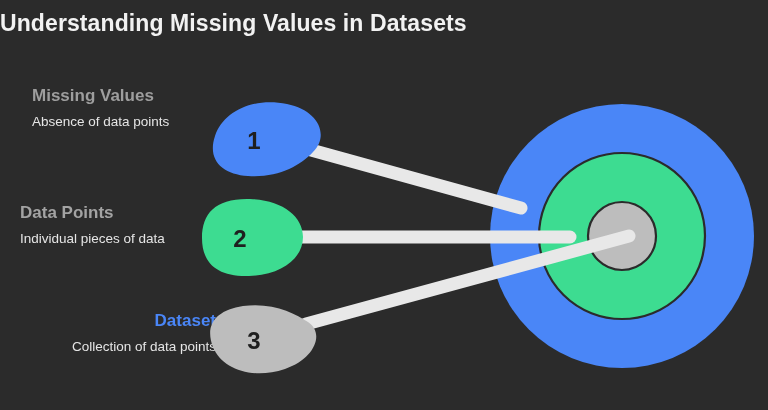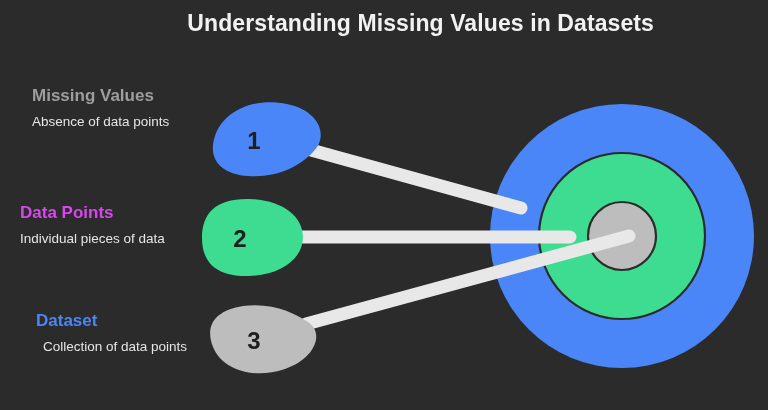--- a/index.html
+++ b/index.html
@@ -21,21 +21,21 @@
     height: 410px;
     background: #2b2b2b;
   }
 
   
   .title {
     position: absolute;
     left: 0;
     top: 8px;
     width: 654px;
-    text-align: right;
+    text-align: left;
     font-size: 23px;
     font-weight: bold;
     color: #f2f2f2;
     letter-spacing: 0.1px;
     line-height: 30px;
   }
 
   
   .legend {
     position: absolute;
@@ -51,21 +51,21 @@
   }
   .legend-desc {
     font-size: 13.5px;
     font-weight: normal;
     color: #e5e5e5;
     line-height: 17px;
     margin: 0;
   }
   #legend-0 { top: 85px; }
   #legend-1 { top: 202px; left: 20px; }
-  #legend-2 { top: 310px; left: 36px; }
+  #legend-2 { top: 310px; left: 36px; text-align: right; }
   #legend-2 .legend-desc { margin-left: 7px; }
   #legend-1 .legend-desc { margin-left: 0px; }
 
   
   #stage {
     position: absolute;
     left: 0;
     top: 0;
     width: 768px;
     height: 410px;
@@ -86,21 +86,21 @@
 <div id="infographic">
 
   <div class="title">Understanding Missing Values in Datasets</div>
 
   <div class="legend" id="legend-0">
     <div class="legend-heading" style="color:#9e9e9e;">Missing Values</div>
     <div class="legend-desc">Absence of data points</div>
   </div>
 
   <div class="legend" id="legend-1">
-    <div class="legend-heading" style="color:#d946ef;">Data Points</div>
+    <div class="legend-heading" style="color:#a3a3a3;">Data Points</div>
     <div class="legend-desc">Individual pieces of data</div>
   </div>
 
   <div class="legend" id="legend-2">
     <div class="legend-heading" style="color:#4a86f7;">Dataset</div>
     <div class="legend-desc">Collection of data points</div>
   </div>
 
   <svg id="stage" viewBox="0 0 768 410">
 

